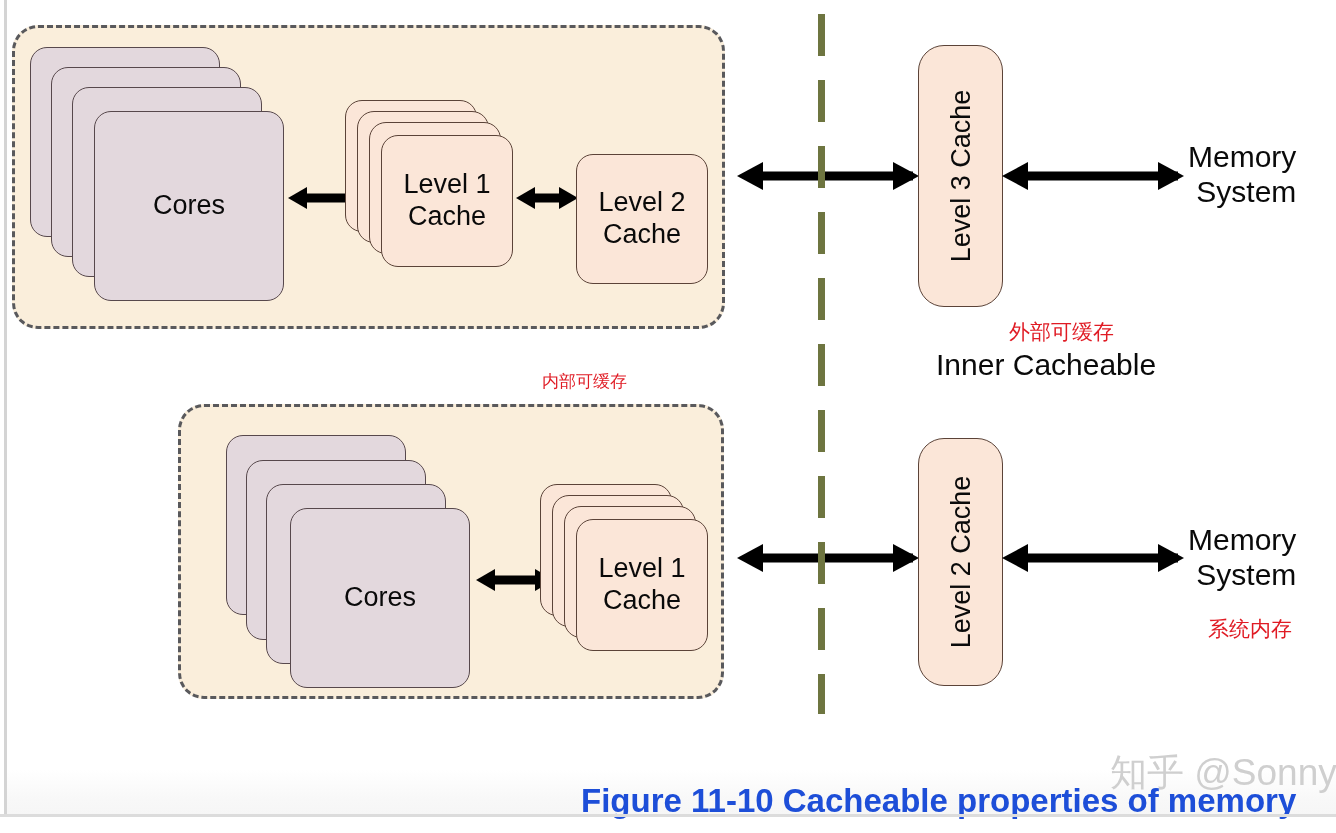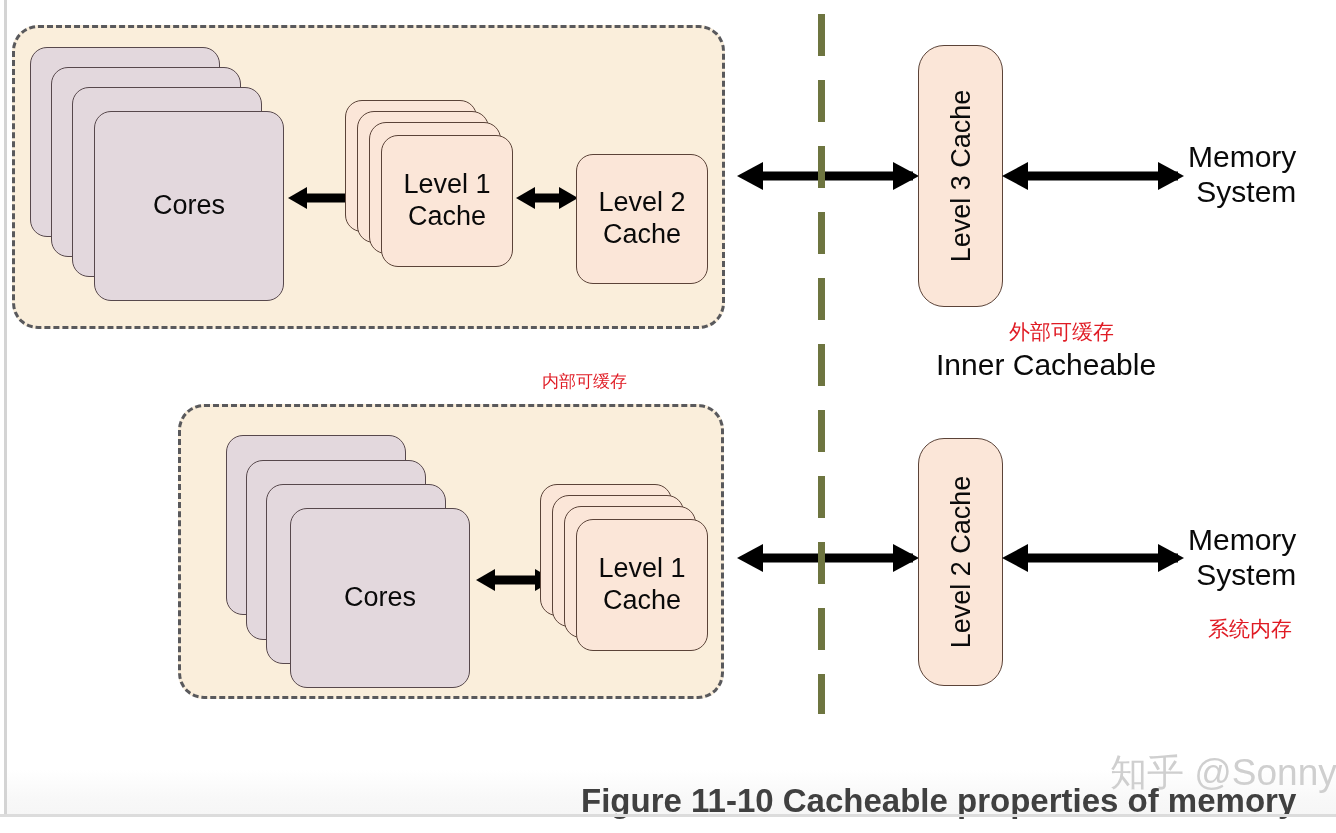--- a/index.html
+++ b/index.html
@@ -137,21 +137,21 @@
   .txt {
     position: absolute;
     color: #0a0a0a;
     white-space: pre-line;
     line-height: 1.16;
     text-align: right;
   }
   .txt.red { color: #e01b24; }
   .caption {
     position: absolute;
-    color: #404040;
+    color: #1d4ed8;
     font-weight: bold;
     white-space: nowrap;
   }
   .watermark {
     position: absolute;
     color: #cfcfcf;
     white-space: nowrap;
     font-weight: normal;
     margin-left: 17px;
   }

